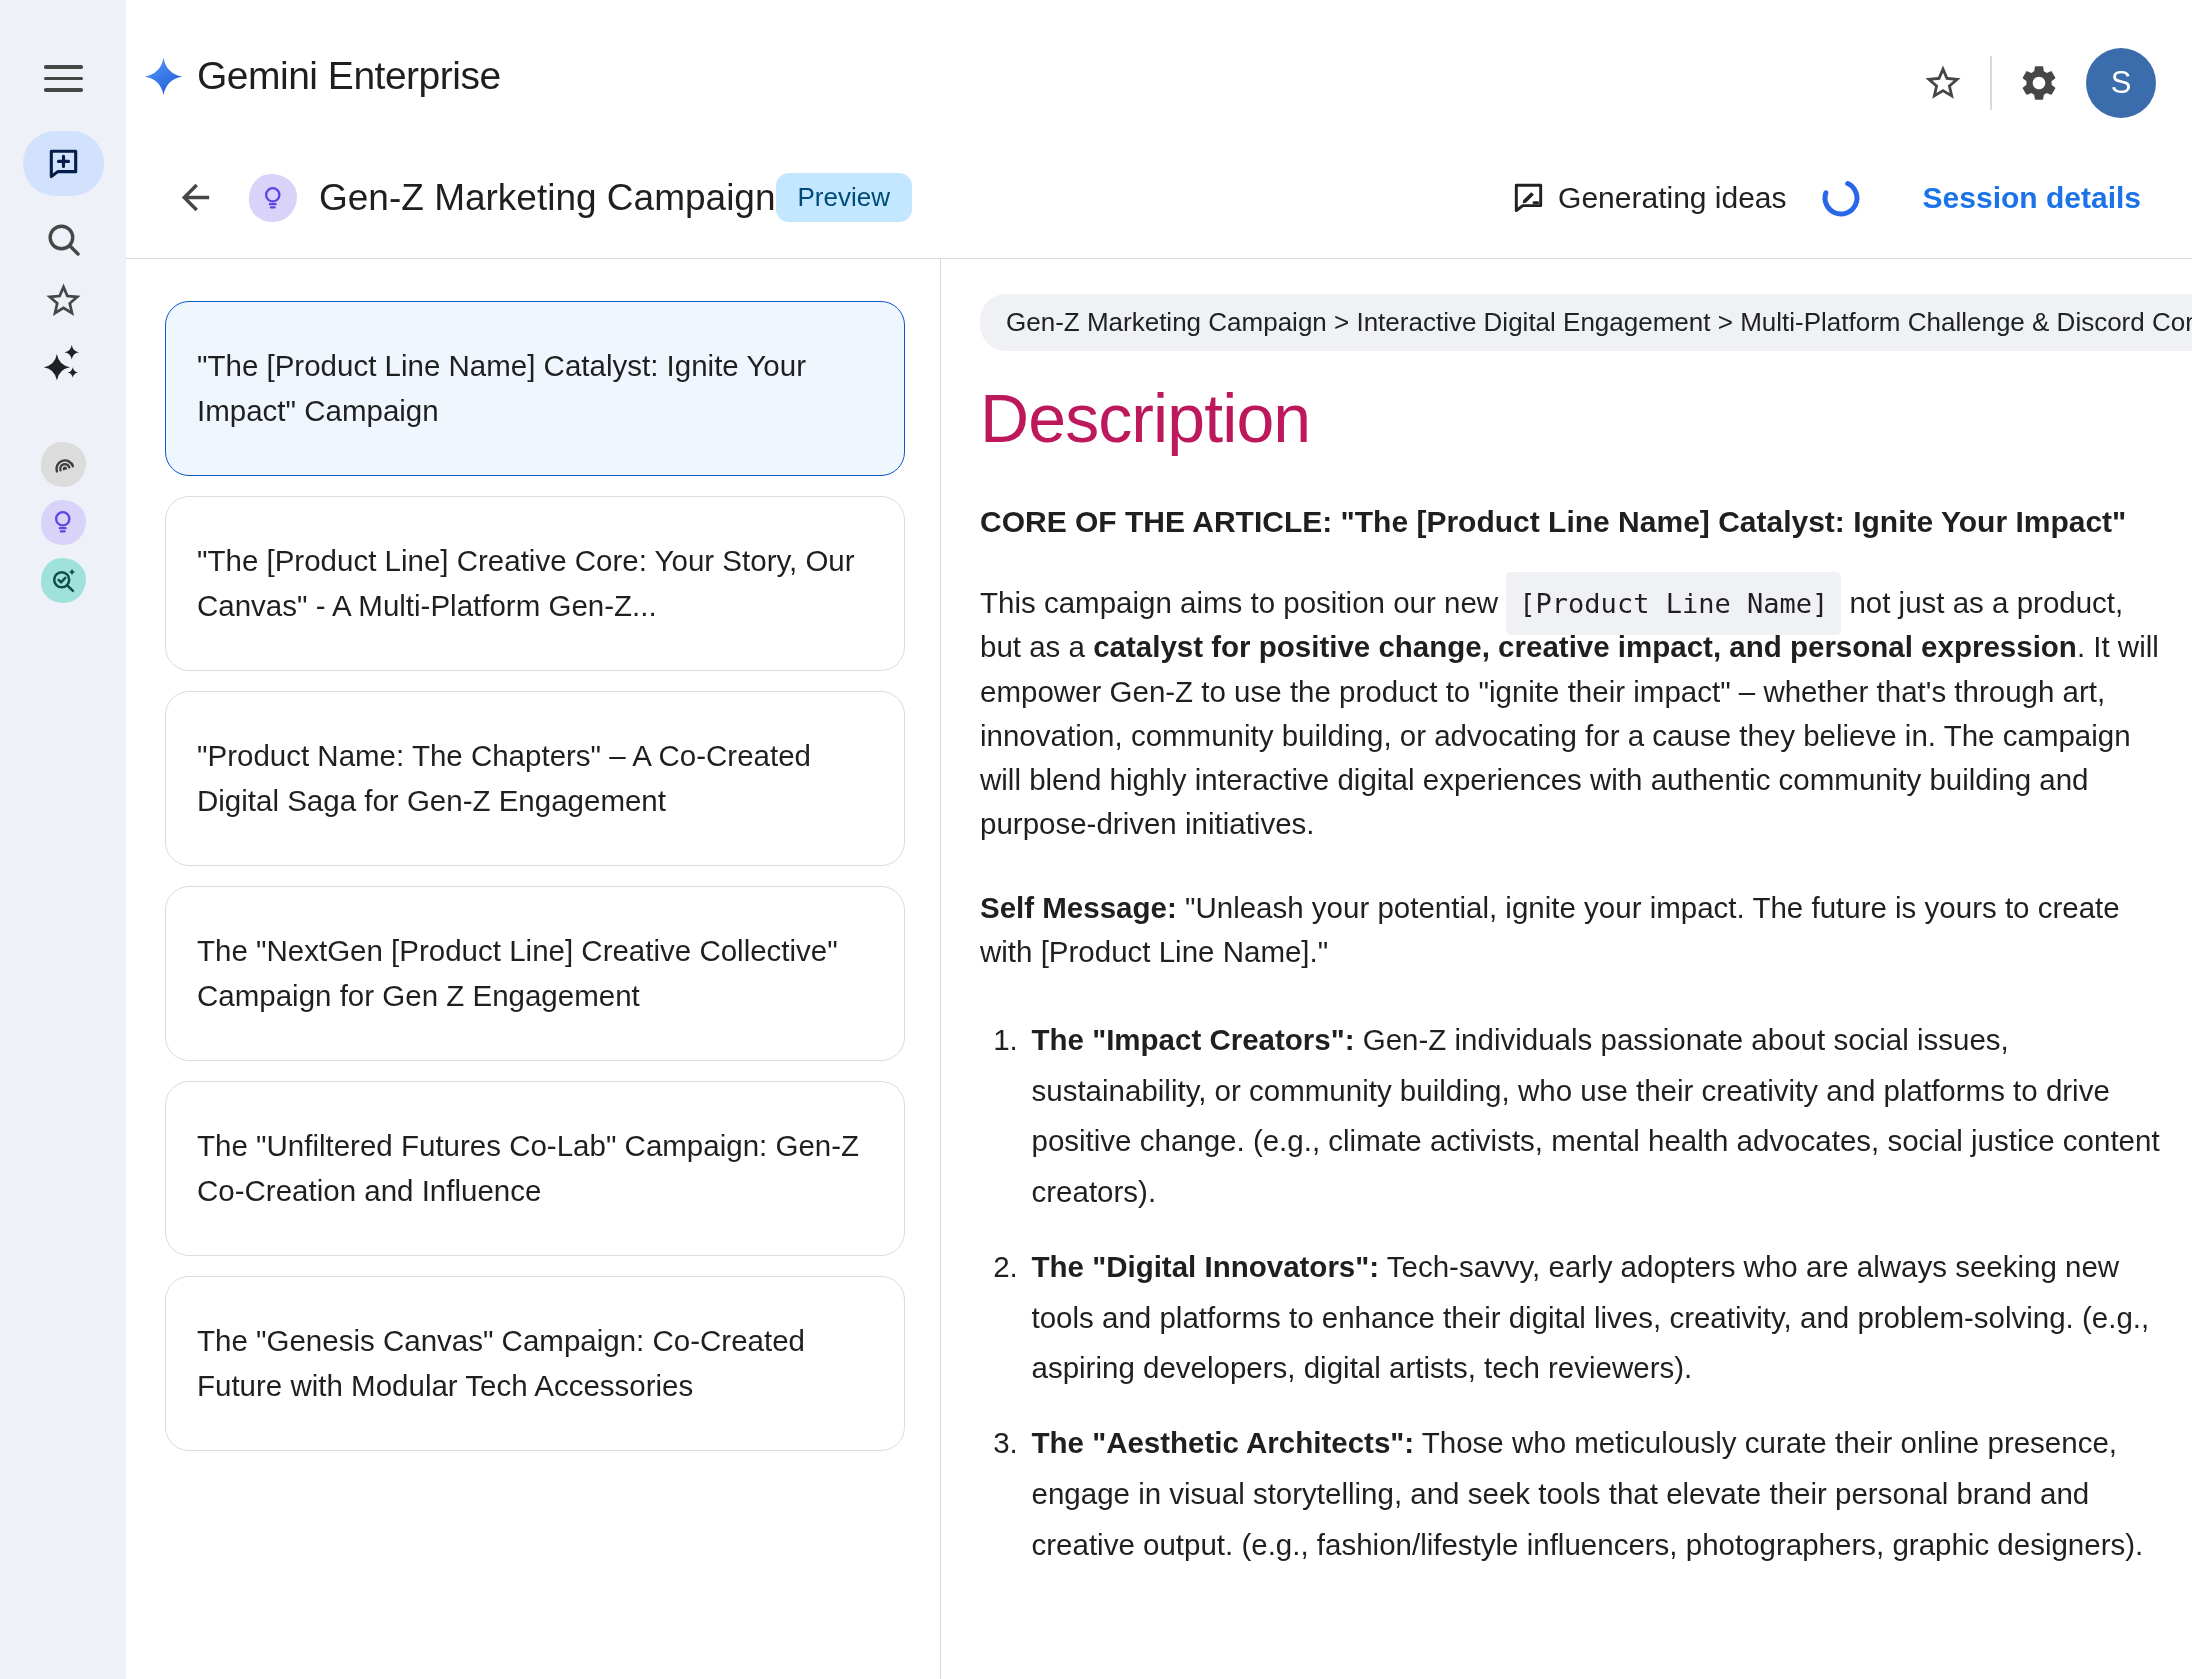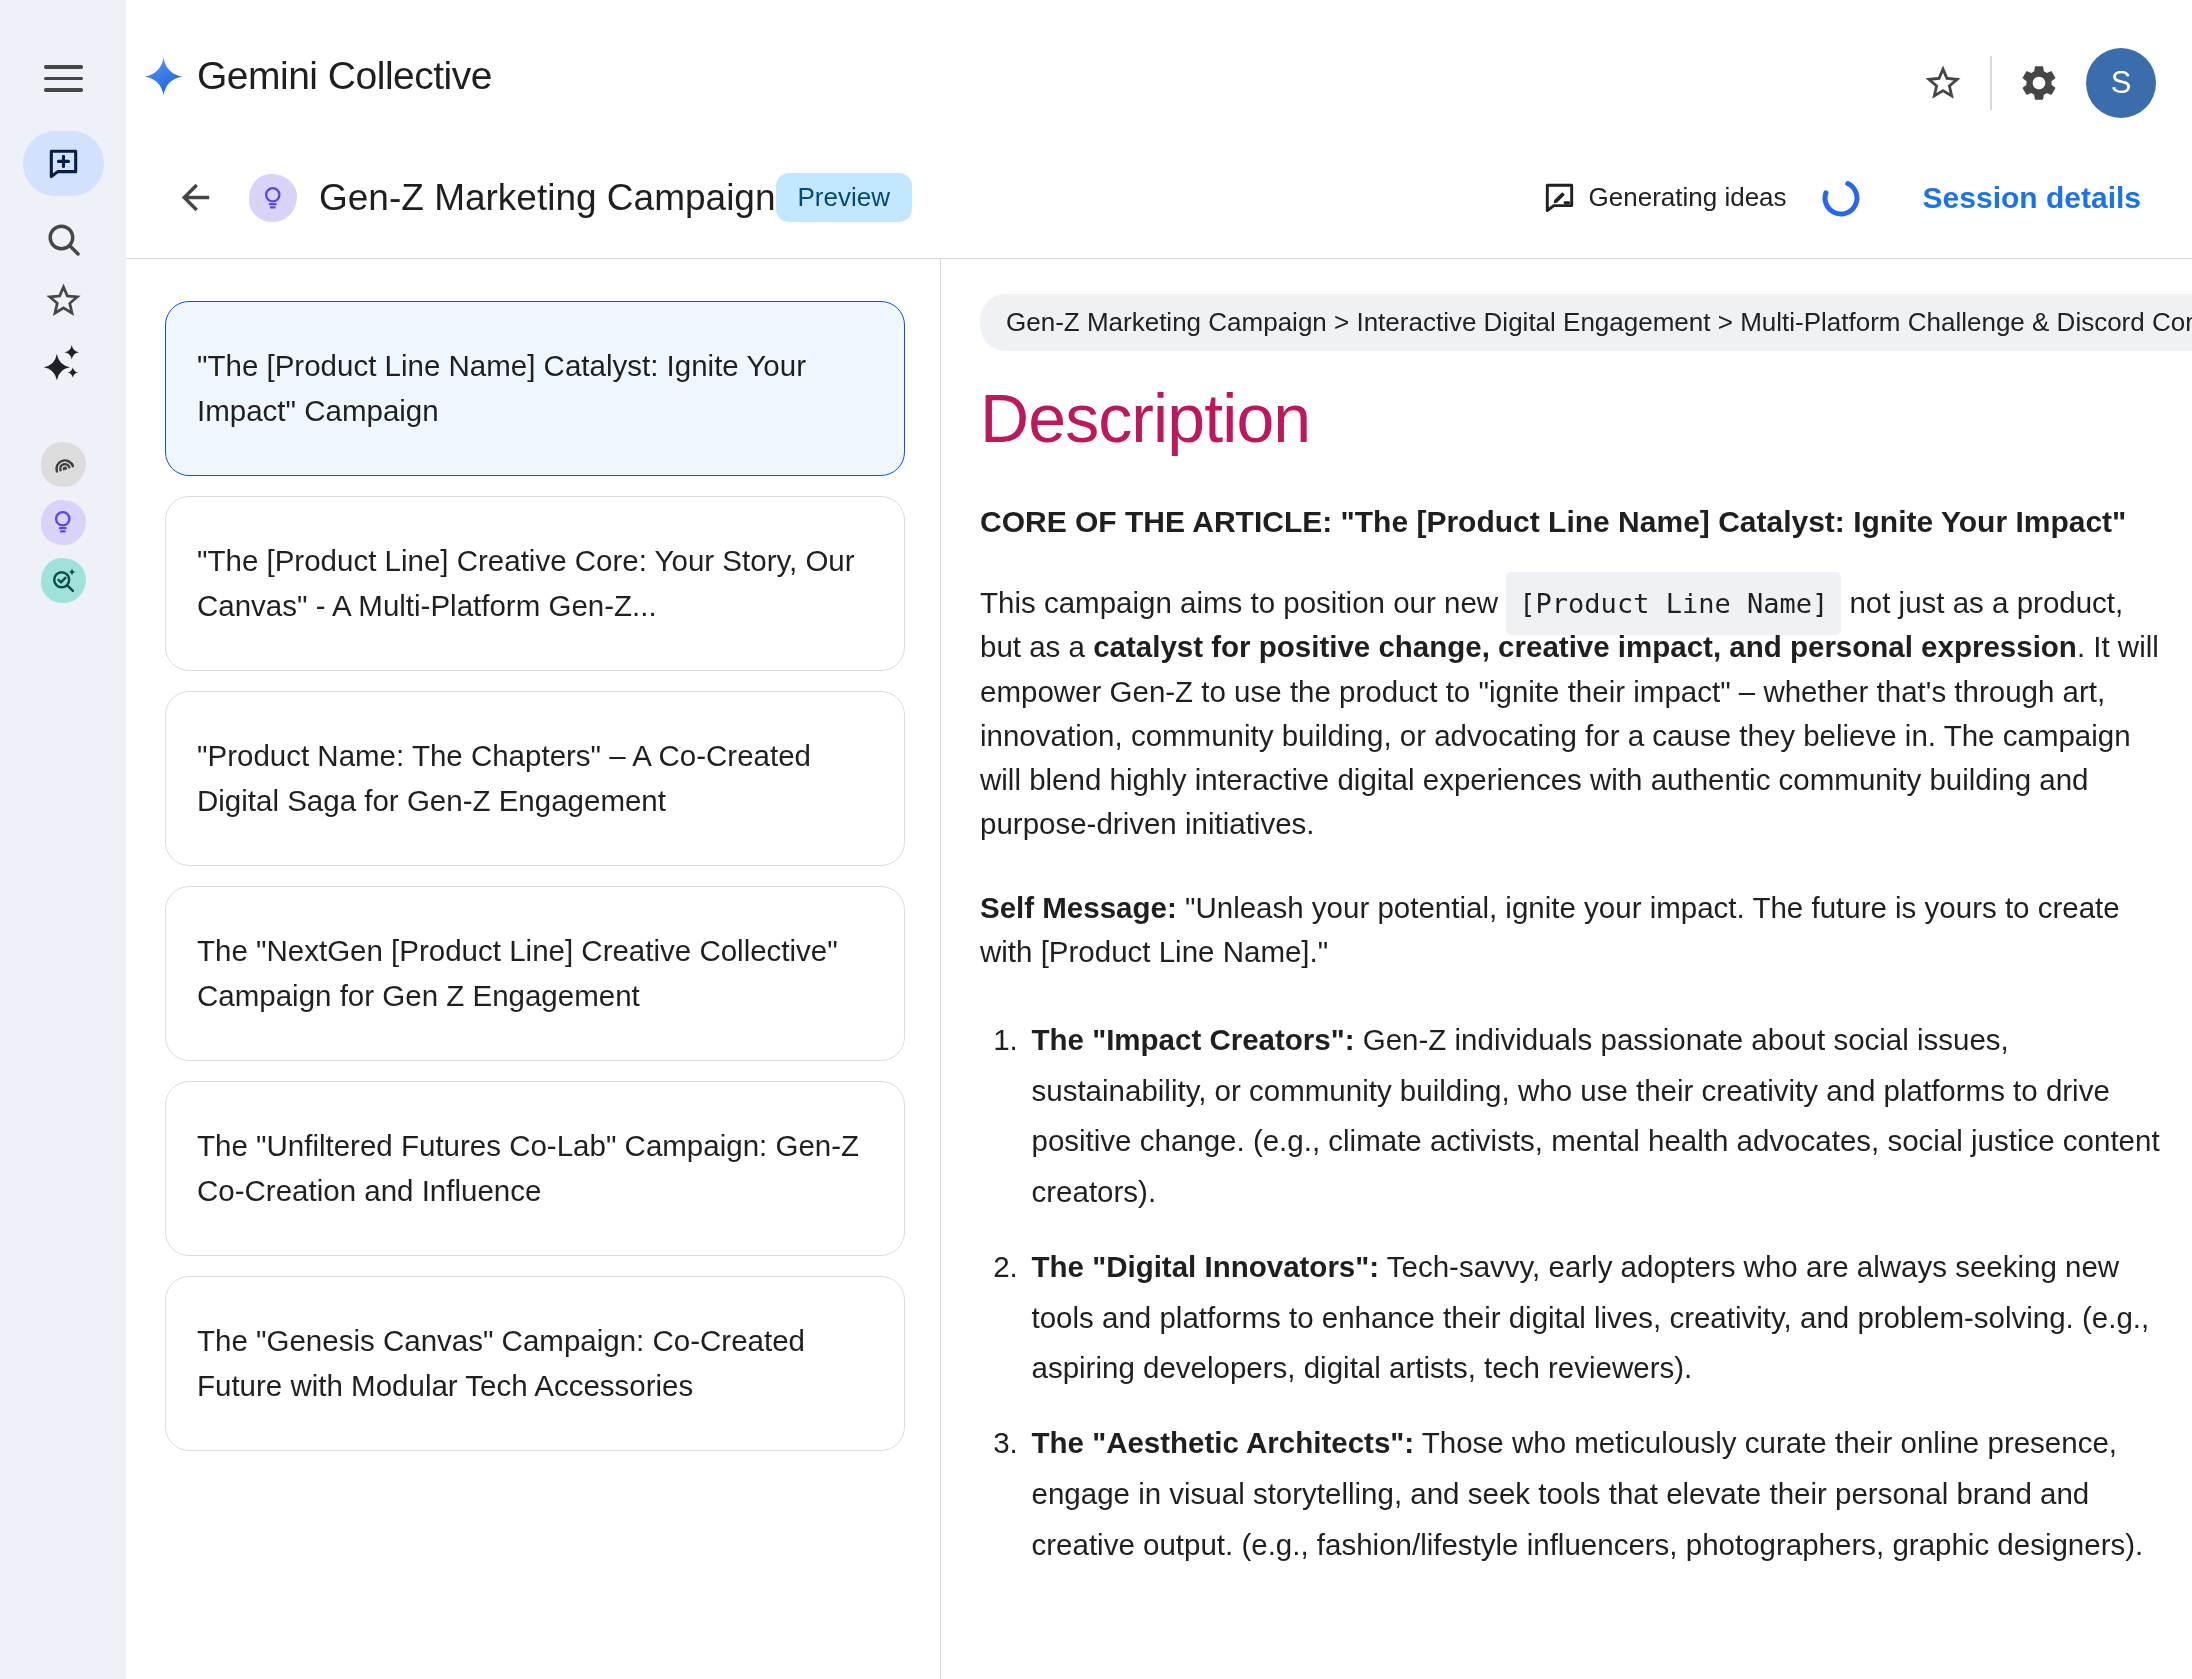--- a/index.html
+++ b/index.html
@@ -32,21 +32,21 @@
   .avatar{width:70px;height:70px;border-radius:50%;background:#3b6cab;color:#fff;
     display:grid;place-items:center;font-size:31px;font-weight:500;cursor:pointer;}
   
   .page-head{position:absolute;top:170px;left:175px;right:52px;height:55px;display:flex;align-items:center;}
   .head-blob{width:48px;height:48px;background:#d9d2f9;margin-left:33px;
     border-radius:46% 54% 50% 50% / 52% 48% 55% 45%;display:grid;place-items:center;}
   .page-title{margin-left:22px;font-size:37px;font-weight:500;color:#1f1f1f;white-space:nowrap;}
   .chip-badge{background:#c2e7ff;color:#004a77;font-size:26px;font-weight:500;
     padding:9.2px 22px;border-radius:13px;white-space:nowrap;}
   .head-spacer{flex:1;}
-  .status-text{margin-left:10px;font-size:26px;color:#202124;white-space:nowrap;}
+  .status-text{margin-left:10px;font-size:30px;color:#202124;white-space:nowrap;}
   .spinner{margin-left:33px;animation:spin 1.1s linear infinite;}
   @keyframes spin{to{transform:rotate(360deg);}}
   .session-link{margin-left:61px;font-size:30px;font-weight:700;color:#1a73e8;white-space:nowrap;cursor:pointer;}
   
   .main{position:absolute;top:258px;left:126px;right:0;bottom:0;border-top:1.8px solid #d9d9d9;display:flex;}
   .idea-list{width:815px;box-sizing:border-box;border-right:1.8px solid #d9d9d9;
     padding:42px 35px 0 39px;display:flex;flex-direction:column;gap:20px;overflow:hidden;}
   .idea-card{flex:0 0 auto;height:175px;box-sizing:border-box;border:1.8px solid #dadce0;border-radius:24px;
     background:#fff;display:flex;align-items:center;padding:0 31px;cursor:pointer;}
   .idea-card.selected{border-color:#0b57d0;background:#f0f6fe;}
@@ -149,21 +149,21 @@
     <svg width="41" height="41" viewBox="0 0 24 24">
       <defs>
         <linearGradient id="lg" x1="0" y1="0" x2="0.7" y2="1">
           <stop offset="0" stop-color="#5c9cff"></stop>
           <stop offset="1" stop-color="#1f5fd6"></stop>
         </linearGradient>
       </defs>
       <path d="M12 1 Q13.65 10.35 23 12 Q13.65 13.65 12 23 Q10.35 13.65 1 12 Q10.35 10.35 12 1 Z" fill="url(#lg)"></path>
     </svg>
   </span>
-  <span class="logo-text">Gemini Collective</span>
+  <span class="logo-text">Gemini Enterprise</span>
 </div>
 
 <div class="top-actions">
   <span class="icon-btn">
     <svg width="42" height="42" viewBox="0 0 24 24" fill="#444746">
       <path d="M22 9.24l-7.19-.62L12 2 9.19 8.63 2 9.24l5.46 4.73L5.82 21 12 17.27 18.18 21l-1.63-7.03L22 9.24zM12 15.4l-3.76 2.27 1-4.28-3.32-2.88 4.38-.38L12 6.1l1.71 4.04 4.38.38-3.32 2.88 1 4.28L12 15.4z"></path>
     </svg>
   </span>
   <span class="vdiv"></span>
   <span class="icon-btn">

